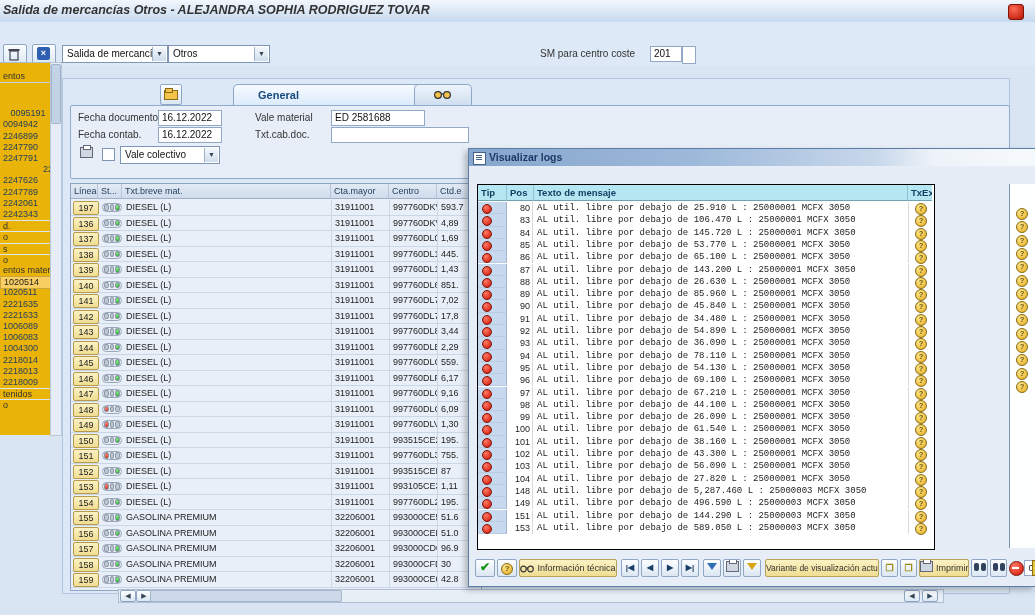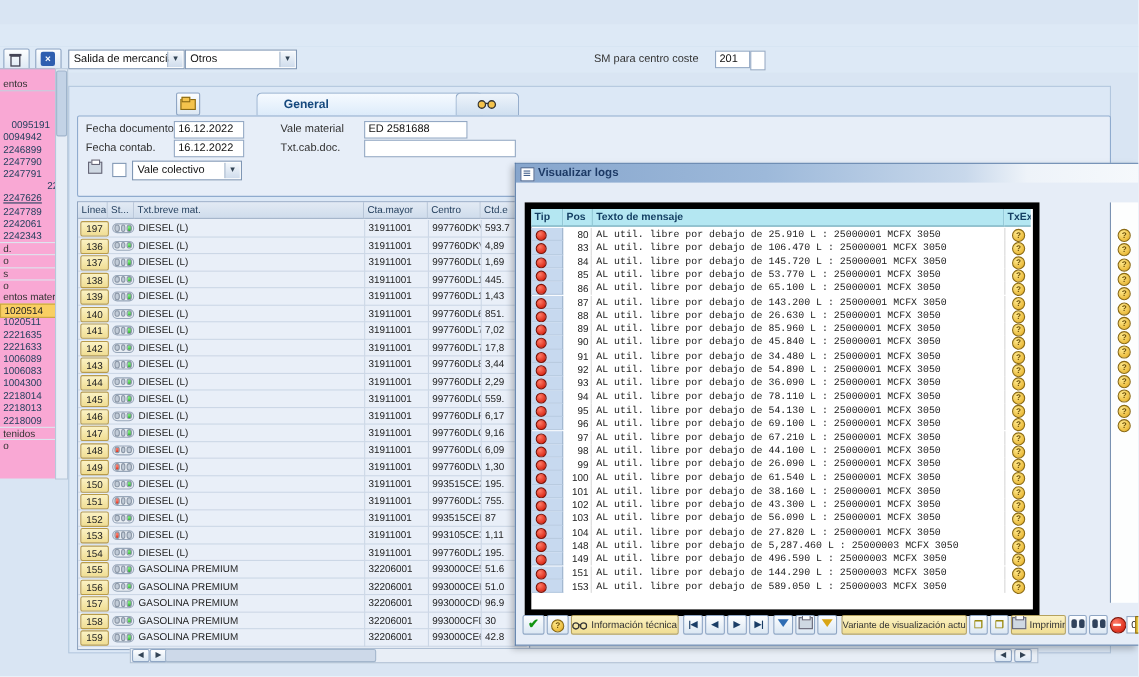--- a/index.html
+++ b/index.html
@@ -25,21 +25,21 @@
   .tbtn{border:1px solid #8fa6c4;background:linear-gradient(#fdfeff,#dbe7f3);border-radius:2px}
   .dd{background:#fff;border:1px solid #7f96b4;font-size:10px;color:#111;line-height:16px;padding-left:4px;white-space:nowrap;overflow:hidden}
   .dd .arr{position:absolute;right:1px;top:1px;width:13px;height:14px;background:linear-gradient(#f4f8fc,#cfdcec);
            border-left:1px solid #9db1c9;color:#345;font-size:7px;text-align:center;line-height:14px}
   .lbl{font-size:10px;color:#333;white-space:nowrap}
   .field{background:#fff;border:1px solid #93a8c4;font-size:10px;color:#111;padding:0 3px;height:14px;line-height:14px;
          font-family:"Liberation Sans",sans-serif;box-sizing:content-box}
   input.field{outline:none}
 
   
-  #sidebar{left:0;top:62px;width:50px;height:372px;background:#f9a8d4;border-right:3px solid #0369a1;border-top:1px solid #aabccf;overflow:hidden}
+  #sidebar{left:0;top:62px;width:50px;height:372px;background:#eab308;border-right:3px solid #0369a1;border-top:1px solid #aabccf;overflow:hidden}
   .side-item{position:absolute;left:0;width:50px;height:11px;font-size:9px;line-height:11px;color:#26415f;
              padding-left:3px;white-space:nowrap;overflow:hidden;cursor:default}
   .side-h{color:#333;border-bottom:1px solid #c3d0de}
   .side-s{border-top:1px solid #dde5ee;color:#333}
   .side-sel{background:#f9cf63;border:1px solid #caa53d;color:#222}
   #side-scroll{left:50px;top:62px;width:10px;height:372px;background:#e6edf6;border:1px solid #b7c8da}
   #side-thumb{left:51px;top:64px;width:8px;height:58px;background:#c3d3e6;border:1px solid #9fb4cc;border-radius:2px}
 
   
   #mainpanel{left:62px;top:78px;width:946px;height:514px;background:#dce8f6;border:1px solid #b3c7de}
@@ -78,21 +78,21 @@
   #hthumb{left:150px;top:590px;width:190px;height:10px;background:#cdd9e9;border:1px solid #a3b6cc;border-radius:2px}
 
   
   #dialog{left:468px;top:148px;width:567px;height:437px;background:#e6edf7;border:1px solid #5d7ea8;border-right:none;
           box-shadow:-3px 3px 6px rgba(0,0,0,.25)}
   #dtitle{position:absolute;left:0;top:0;width:567px;height:17px;
           background:linear-gradient(90deg,#87a6cd 0%,#9db9da 40%,#c8d8eb 72%,#eef3f9 82%,#f6f9fc 100%);
           font-size:10.5px;font-weight:bold;color:#1d3a66;line-height:17px}
   .dic{position:absolute;left:4px;top:3px;width:11px;height:11px;background:#fff;border:1px solid #44608c}
   .dic:before{content:"";position:absolute;left:2px;top:2px;width:6px;height:1px;background:#44608c;box-shadow:0 2px 0 #44608c,0 4px 0 #44608c}
-  #ltable{position:absolute;left:8px;top:35px;width:456px;height:364px;background:#fff;border:6px solid #000000}
+  #ltable{position:absolute;left:8px;top:35px;width:456px;height:364px;background:#fff;border:1px solid #000000}
   .lhead{position:absolute;top:0;height:16px;background:#b4e7f2;border-bottom:1px solid #6fa4b4;border-right:1px solid #8fc4d2;
          font-size:9.5px;font-weight:bold;color:#143f63;line-height:16px;padding-left:3px;box-sizing:border-box;overflow:hidden}
   #lrows{position:absolute;left:0;top:17px;width:454px;height:334px;overflow:hidden}
   .lrow{position:absolute;left:0;width:454px;height:12.3px}
   .ltip{position:absolute;left:0;top:0;width:29px;height:12.3px;background:#c7d9ef;border-right:1px solid #9fb4cc;
         border-bottom:1px solid #b9cbe0;box-sizing:border-box}
   .led{position:absolute;left:4px;top:2px;width:8px;height:8px;border-radius:50%;
        background:radial-gradient(circle at 35% 30%,#ff7a66,#cf1100);border:1px solid #7e1206}
   .lpos{position:absolute;left:29px;top:0;width:26px;height:12.3px;font-size:9px;line-height:12.3px;text-align:right;
         padding-right:2px;border-right:1px solid #d8d8d8;box-sizing:border-box;color:#222}
@@ -124,20 +124,24 @@
   .redcount:before{content:"";position:absolute;left:2px;top:5px;width:7px;height:2px;background:#fff}
   .zerobox{position:absolute;top:411px;width:12px;height:14px;background:#fff;border:1px solid #93a8c4;
            font-size:9px;line-height:14px;text-align:center;color:#222}
   .cutic{position:absolute;top:411px;width:4px;height:14px;background:#e8c83d;border:1px solid #8a6a14}
 </style>
 </head>
 <body>
 
 <div id="screen">
 
+  <div class="abs" id="titlebar">
+    <div class="abs" id="title">Salida de mercancías Otros - ALEJANDRA SOPHIA RODRIGUEZ TOVAR</div>
+    <div class="abs" id="app-ic"></div>
+  </div>
 
   <div class="abs" id="menubar">
     <div class="abs mitem" style="left:2px">r resumen</div>
     <div class="abs msep" style="left:58px"></div>
     <div class="abs newdoc" style="left:66px"></div>
     <div class="abs mitem" style="left:86px">Retener</div>
     <div class="abs mitem" style="left:133px">Verificar</div>
     <div class="abs mitem" style="left:178px">Contabilizar</div>
     <div class="abs msep" style="left:245px"></div>
     <div class="abs infoic" style="left:253px">i</div>
@@ -168,21 +172,21 @@
   </div>
 
   <div class="abs" id="sidebar">
       <div class="side-item side-h" style="top: 8px;">entos</div>
       <div class="side-item" style="top: 45.2px; text-align: center;">0095191</div>
       <div class="side-item" style="top: 56.4px;">0094942</div>
       <div class="side-item" style="top: 67.6px;">2246899</div>
       <div class="side-item" style="top: 78.8px;">2247790</div>
       <div class="side-item" style="top: 90px;">2247791</div>
       <div class="side-item" style="top: 101.2px; margin-left: 40px;">2246898</div>
-      <div class="side-item" style="top: 112.4px; text-decoration: underline;">2247626</div>
+      <div class="side-item" style="top: 112.4px;">2247626</div>
       <div class="side-item" style="top: 123.6px;">2247789</div>
       <div class="side-item" style="top: 134.8px;">2242061</div>
       <div class="side-item" style="top: 146px;">2242343</div>
       <div class="side-item side-s" style="top: 157.2px;">d.</div>
       <div class="side-item side-s" style="top: 168.4px;">o</div>
       <div class="side-item side-s" style="top: 179.6px;">s</div>
       <div class="side-item side-s" style="top: 190.8px;">o</div>
       <div class="side-item side-h" style="top: 202px;">entos materi</div>
       <div class="side-item side-sel" style="top: 213.2px;">1020514</div>
       <div class="side-item" style="top: 224.4px;">1020511</div>

